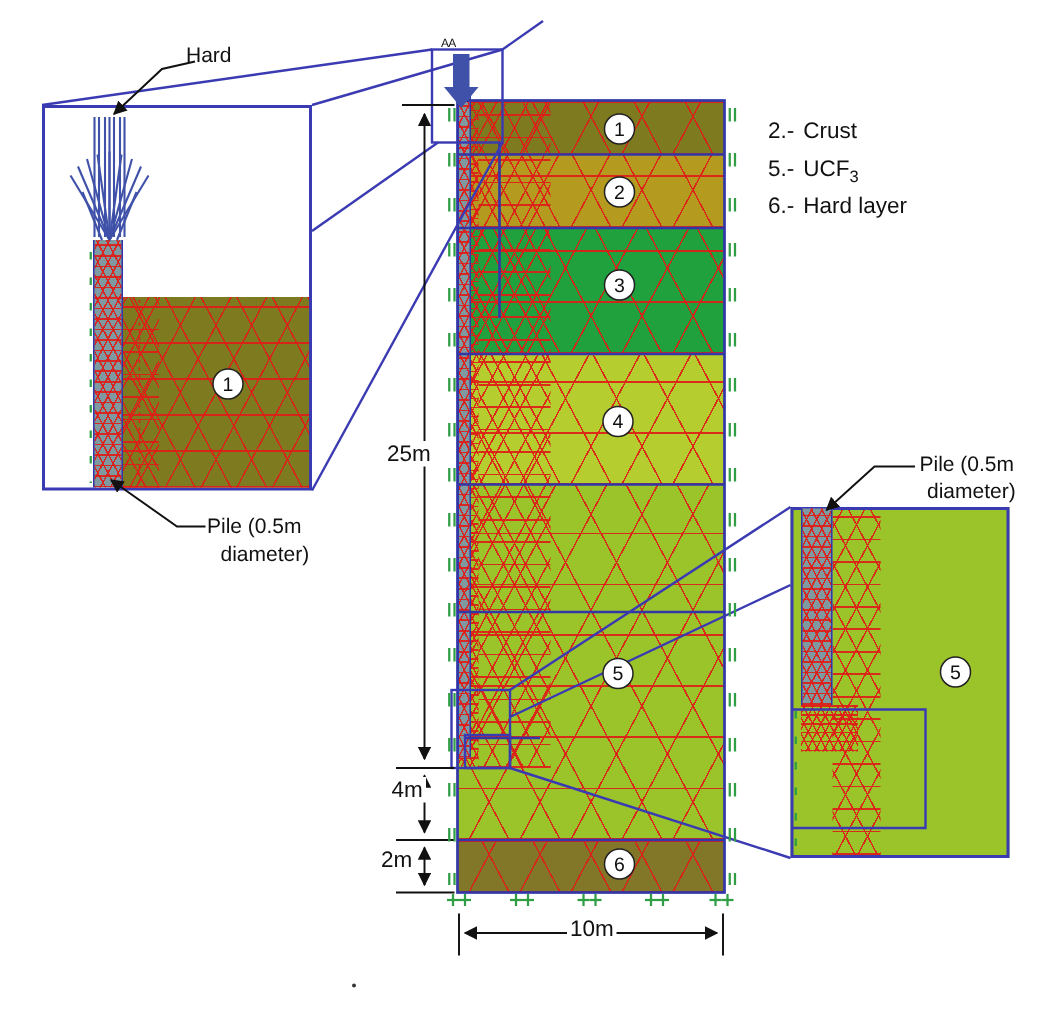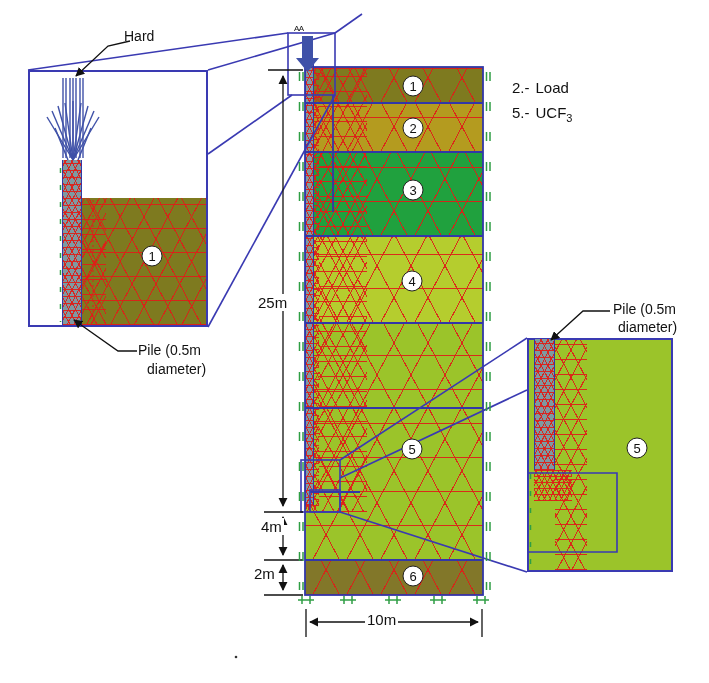--- a/index.html
+++ b/index.html
@@ -180,20 +180,21 @@
 
   <div class="lbl" style="left:138px;top:342px">Pile (0.5m</div>
   <div class="lbl" style="left:147px;top:361px">diameter)</div>
 
   <div class="lbl" style="left:613px;top:301px">Pile (0.5m</div>
   <div class="lbl" style="left:618px;top:319px">diameter)</div>
 
   <div class="dim" style="left:256px;top:294px">25m</div>
   <div class="dim" style="left:259px;top:518px">4m</div>
   <div class="dim" style="left:252px;top:565px">2m</div>
-  <div class="dim" style="left:365px;top:611px">10m</div>
+  <div class="dim" style="left:378px;top:611px">10m</div>
 
   <div class="legend" style="left:512px;top:78px">
-    <div><span>2.-</span><span class="lt">Load</span><sub></sub></div>
+    <div><span>2.-</span><span class="lt">Crust</span><sub></sub></div>
     <div><span>5.-</span><span class="lt">UCF</span><sub>3</sub></div>
+    <div><span>6.-</span><span class="lt">Hard layer</span><sub></sub></div>
   </div>
 
 </div>
 
 </body></html>

